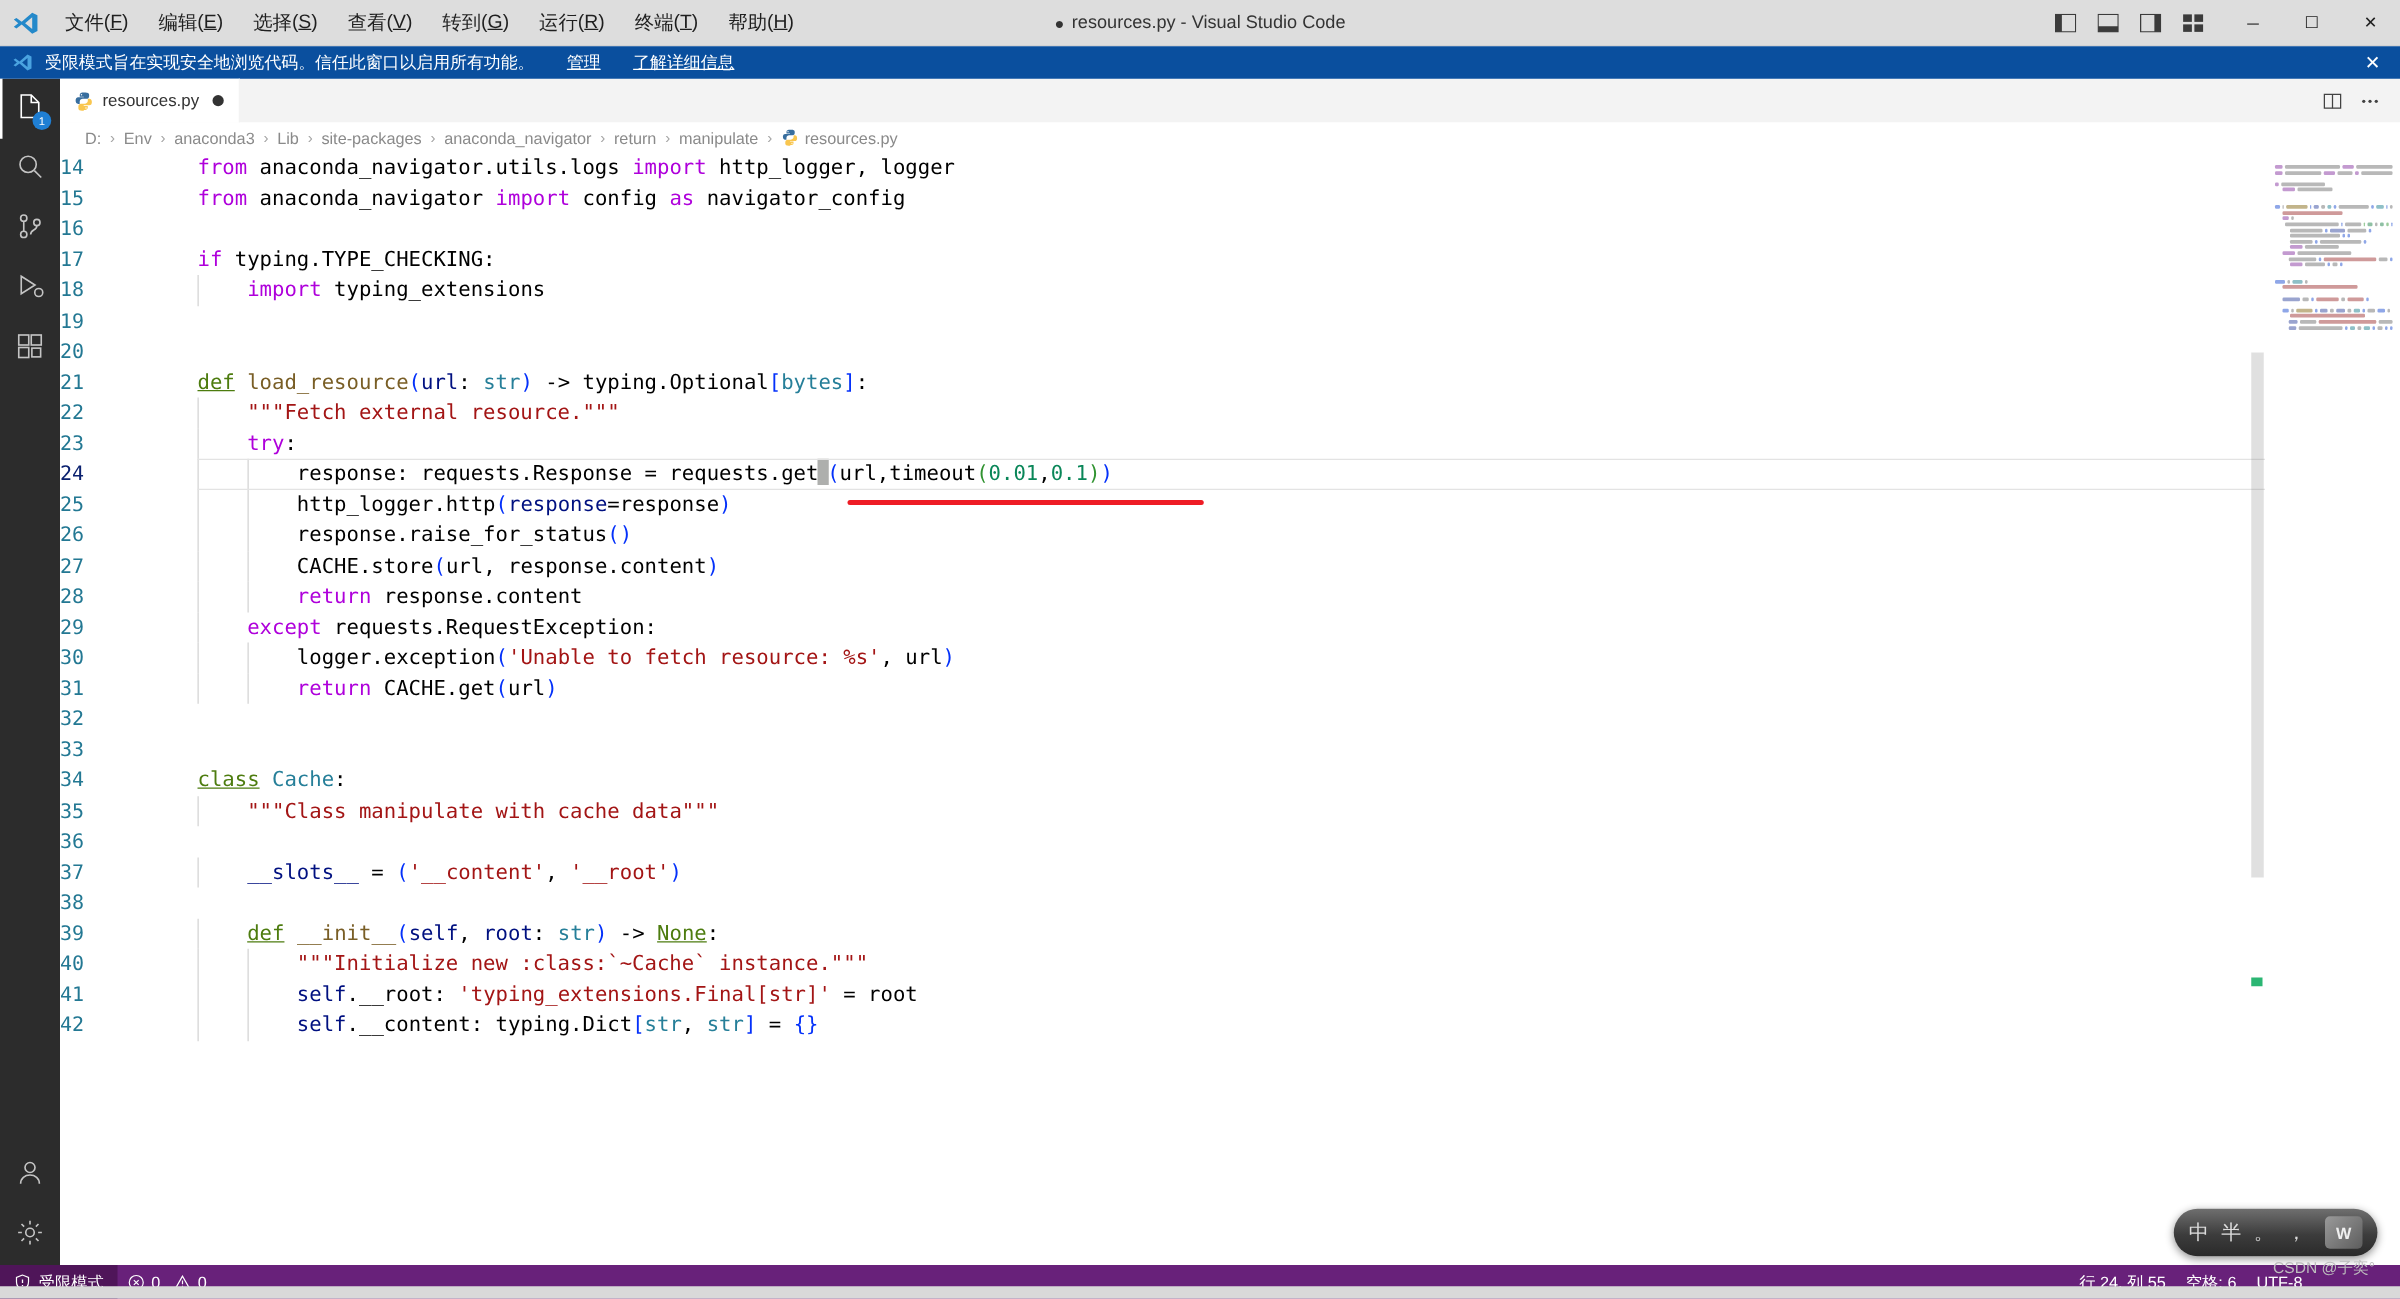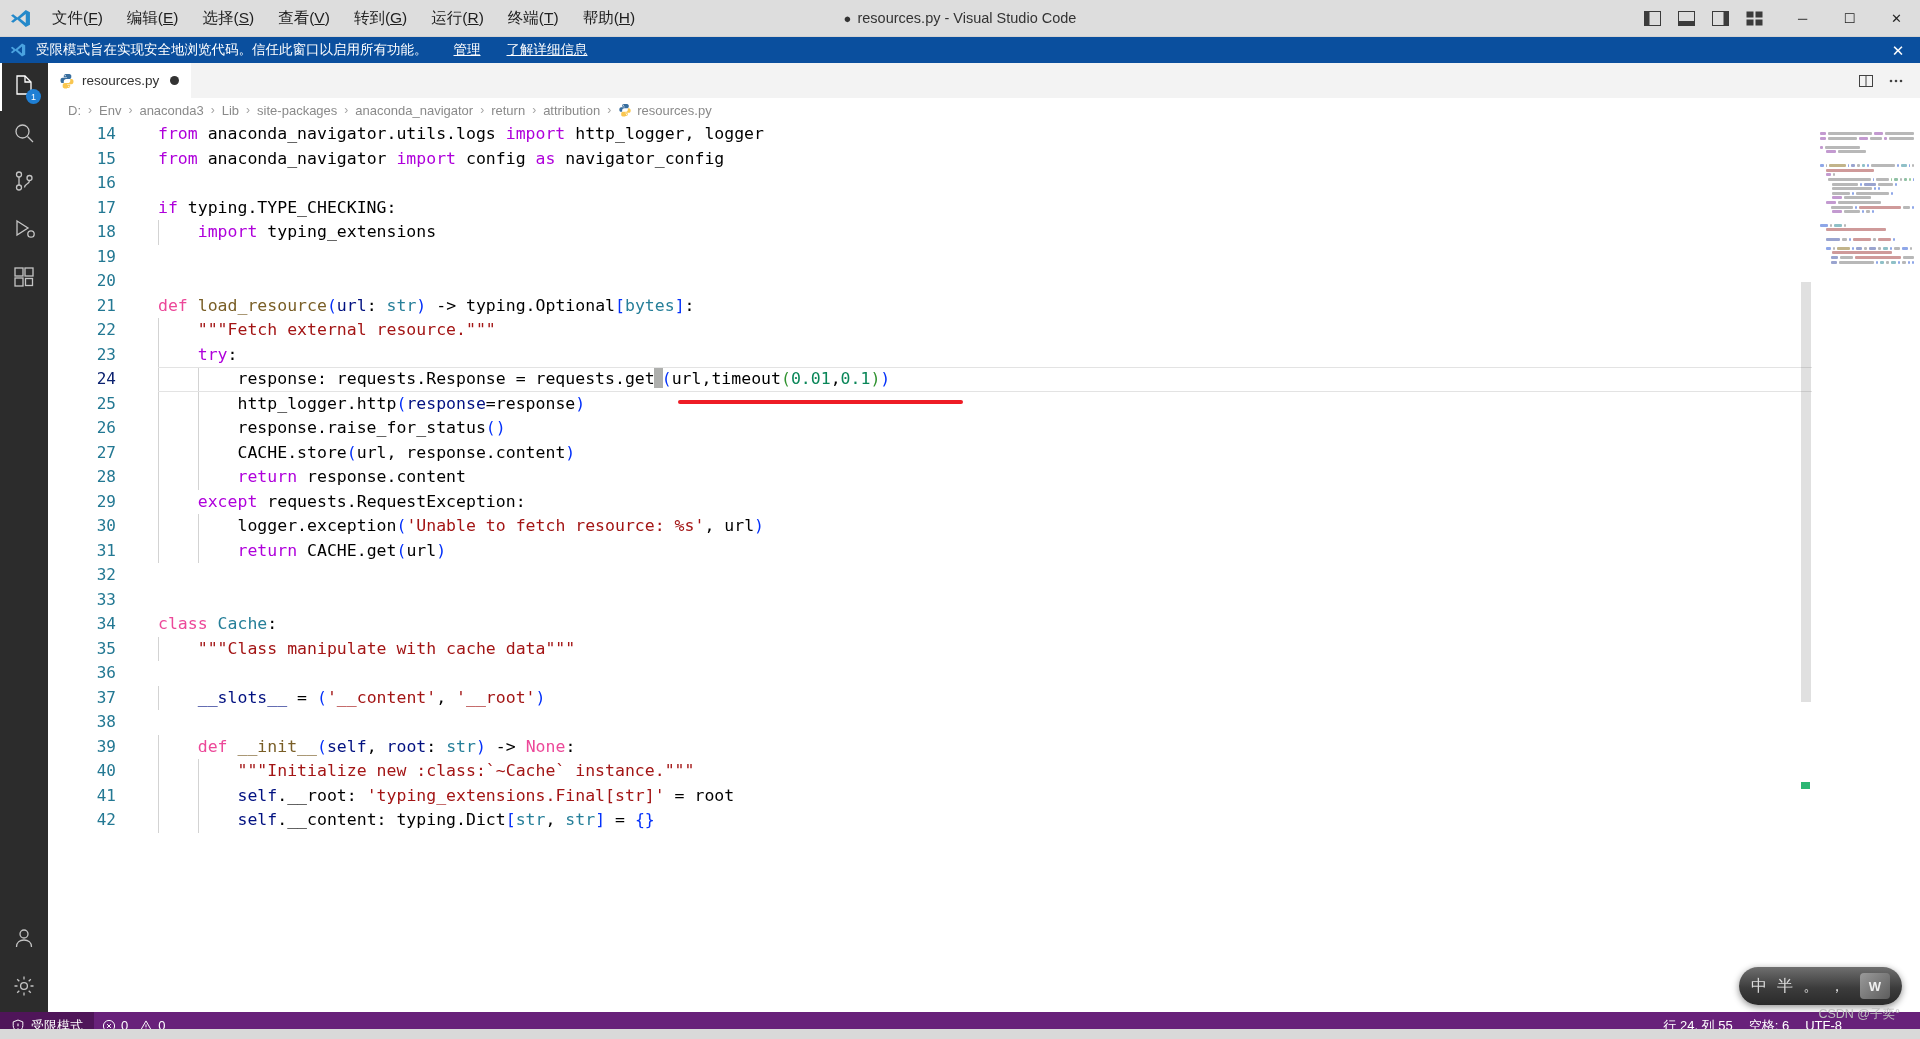--- a/index.html
+++ b/index.html
@@ -134,33 +134,33 @@
     font-size: 16.5px; line-height: 24.5px;
     white-space: pre; position: relative;
   }
   .line { display: flex; height: 24.5px; align-items: center; position: relative; }
   .line.current { background: transparent; }
   .line.current::after {
     content:""; position:absolute; left:110px; right:0; top:0; bottom:0;
     border-top:1px solid #e3e3e3; border-bottom:1px solid #e3e3e3; pointer-events:none;
   }
   .lnum {
-    width: 82px; flex: 0 0 82px; text-align: right; padding-right: 14px;
+    width: 82px; flex: 0 0 82px; padding-right: 14px;
     color: #237893; font-size: 16px; user-select: none;
   }
   .line.current .lnum { color: #0b216f; }
   .lgutter { width: 28px; flex: 0 0 28px; }
   .ltext { flex: 1 1 auto; position: relative; }
   .indent-guide {
     position: absolute; top: 0; bottom: 0; width: 1px; background: #d3d3d3;
   }
 
   
   .t-kw  { color: #af00db; }      
-  .t-kw2 { color: #ec4899; }      
+  .t-kw2 { color: #4d7c0f; text-decoration: underline; }      
   .t-fn  { color: #795e26; }      
   .t-cls { color: #267f99; }      
   .t-var { color: #001080; }      
   .t-str { color: #a31515; }      
   .t-num { color: #098658; }      
   .t-txt { color: #000000; }
   .t-p1  { color: #0431fa; }      
   .t-p2  { color: #319331; }      
   .t-param { color: #001080; }
 
@@ -417,21 +417,21 @@
         <span class="crumb">anaconda3</span>
         <span class="crumb-sep">›</span>
         <span class="crumb">Lib</span>
         <span class="crumb-sep">›</span>
         <span class="crumb">site-packages</span>
         <span class="crumb-sep">›</span>
         <span class="crumb">anaconda_navigator</span>
         <span class="crumb-sep">›</span>
         <span class="crumb">return</span>
         <span class="crumb-sep">›</span>
-        <span class="crumb">attribution</span>
+        <span class="crumb">manipulate</span>
         <span class="crumb-sep">›</span>
         <span class="crumb crumb-file">
           <svg class="py-ico" style="width:14px;height:14px" viewBox="0 0 32 32">
             <path d="M15.9 2c-3.6 0-6.3.9-6.3 3.6v3h6.5v.9H7.2c-2.9 0-4.2 2.2-4.2 5.3s1.3 5.4 4.2 5.4h2.3v-3.5c0-2.6 2.3-4.7 5-4.7h5.9c2.4 0 4.2-1.8 4.2-4.2V5.6C24.6 3.2 22.1 2 18.8 2h-2.9zm-3.5 2.2c.7 0 1.2.6 1.2 1.2s-.5 1.2-1.2 1.2-1.2-.6-1.2-1.2.5-1.2 1.2-1.2z" fill="#386e9e"></path>
             <path d="M16.1 30c3.6 0 6.3-.9 6.3-3.6v-3h-6.5v-.9h8.9c2.9 0 4.2-2.2 4.2-5.3s-1.3-5.4-4.2-5.4h-2.3v3.5c0 2.6-2.3 4.7-5 4.7h-5.9c-2.4 0-4.2 1.8-4.2 4.2v3.2c0 2.4 2.5 3.6 5.8 3.6h2.9zm3.5-2.2c-.7 0-1.2-.6-1.2-1.2s.5-1.2 1.2-1.2 1.2.6 1.2 1.2-.5 1.2-1.2 1.2z" fill="#f9c64f"></path>
           </svg>
           <span>resources.py</span>
         </span>
       </div>
 

